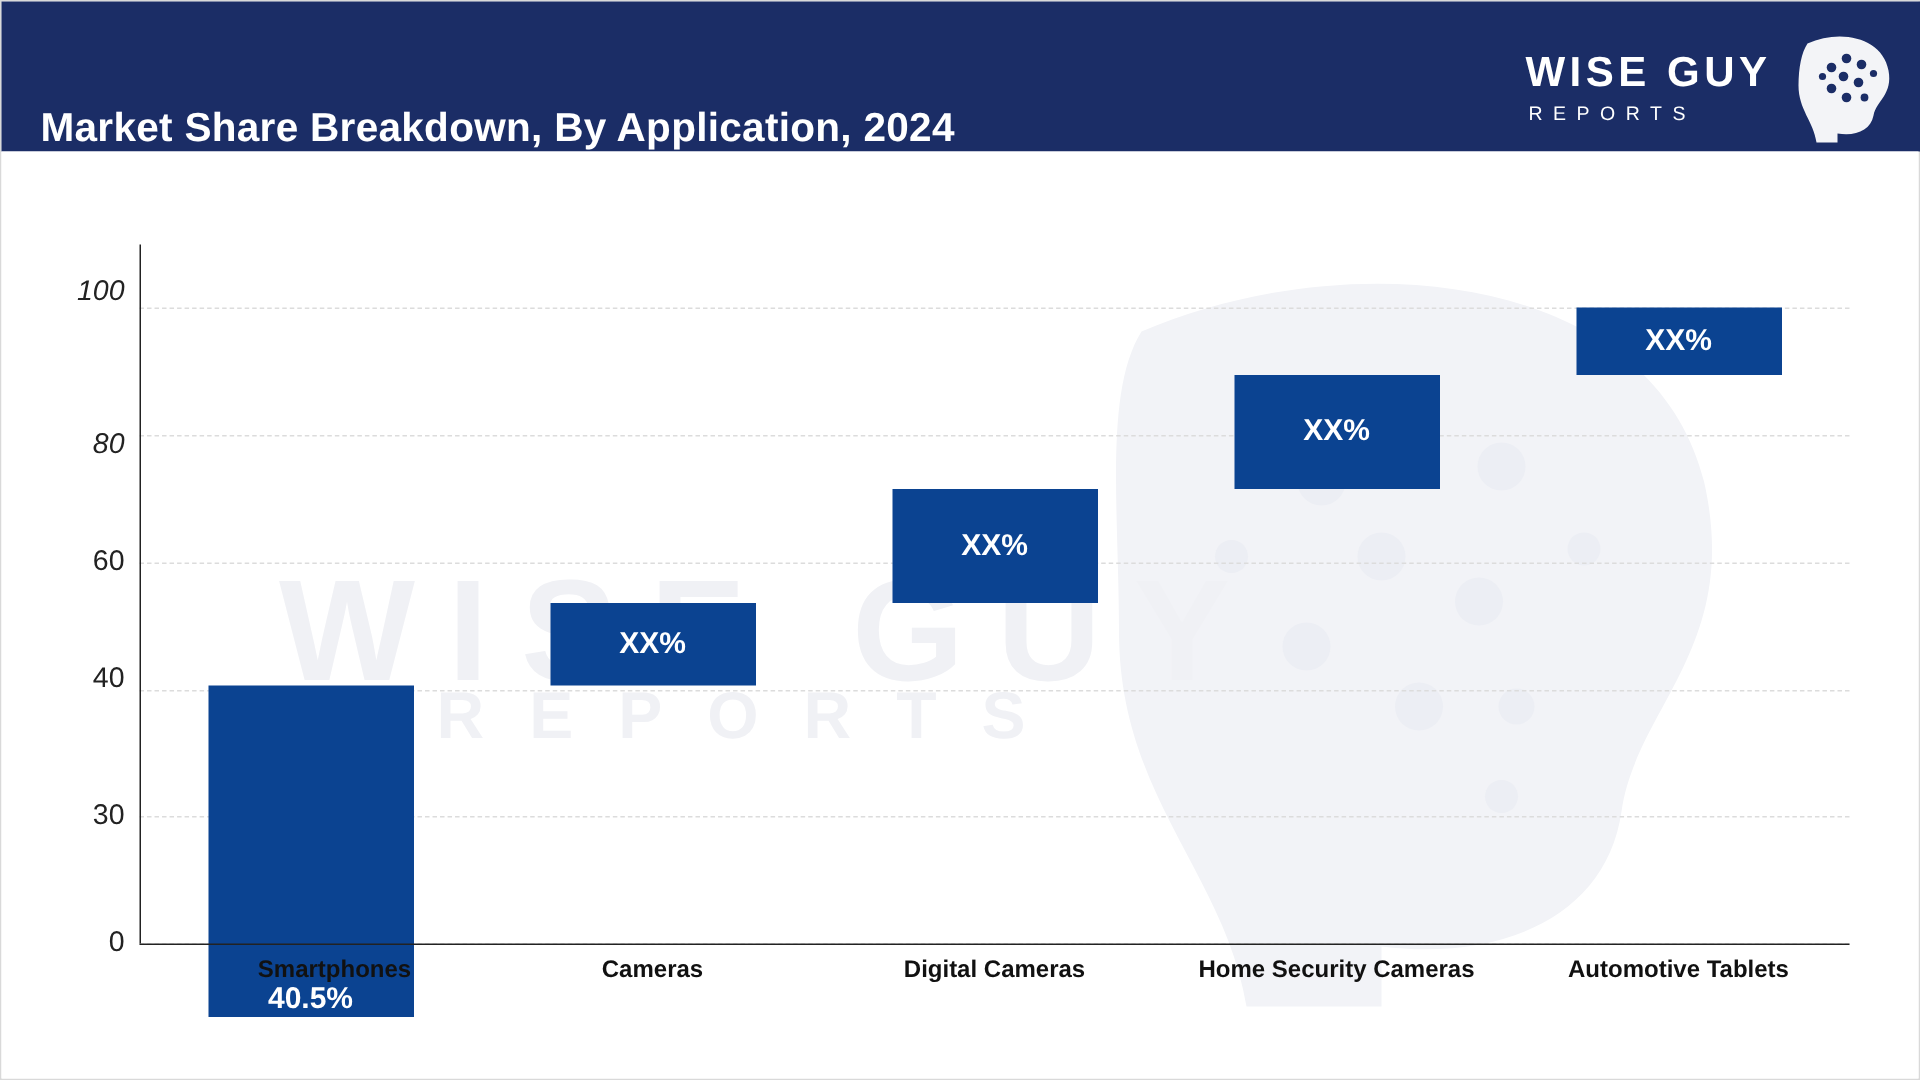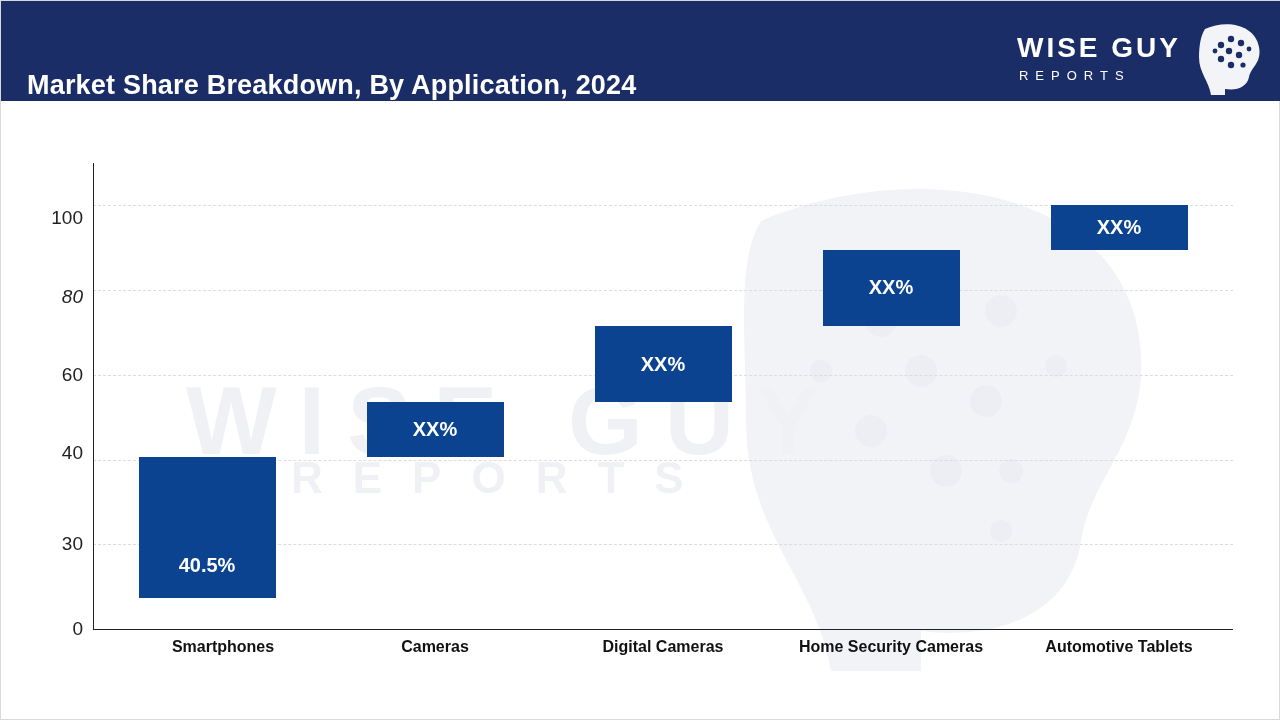--- a/index.html
+++ b/index.html
@@ -242,30 +242,30 @@
       <div class="wm-text wm-wise">WISE GUY</div>
       <div class="wm-text wm-reports">REPORTS</div>
     </div>
 
     <div class="y-ticks" id="yticks">
         <div class="tick-label" style="top: 466px;">0</div>
         <div class="tick-label" style="top: 381.273px;">30</div>
         <div class="tick-label" style="top: 290px;">40</div>
         <div class="tick-label" style="top: 211.818px;">60</div>
         <div class="tick-label" style="top: 134px; font-style: italic;">80</div>
-        <div class="tick-label" style="top: 55px;">100</div>
+        <div class="tick-label" style="top: 32px; font-style: italic;">100</div>
       </div>
     <div class="plot" id="plot">
         <div class="gridline" style="top: 466px;"></div>
         <div class="gridline" style="top: 381.273px;"></div>
         <div class="gridline" style="top: 296.545px;"></div>
         <div class="gridline" style="top: 211.818px;"></div>
         <div class="gridline" style="top: 127.091px;"></div>
         <div class="gridline" style="top: 42.3636px;"></div>
-        <div class="bar" style="left: 45.5px; top: 294.427px; width: 137px; height: 141px; background: rgb(11, 67, 145); align-items: center;">
+        <div class="bar" style="left: 45.5px; top: 294.427px; width: 137px; height: 221px; background: rgb(11, 67, 145); align-items: flex-end;">
           <span class="bar-label" style="margin-top: 76px;">40.5%</span>
         </div>
         <div class="bar" style="left: 273.5px; top: 239.355px; width: 137px; height: 55.0727px; background: rgb(11, 67, 145);">
           <span class="bar-label">XX%</span>
         </div>
         <div class="bar" style="left: 501.5px; top: 163.1px; width: 137px; height: 76.2545px; background: rgb(11, 67, 145);">
           <span class="bar-label">XX%</span>
         </div>
         <div class="bar" style="left: 729.5px; top: 86.8455px; width: 137px; height: 76.2545px; background: rgb(11, 67, 145);">
           <span class="bar-label">XX%</span>

